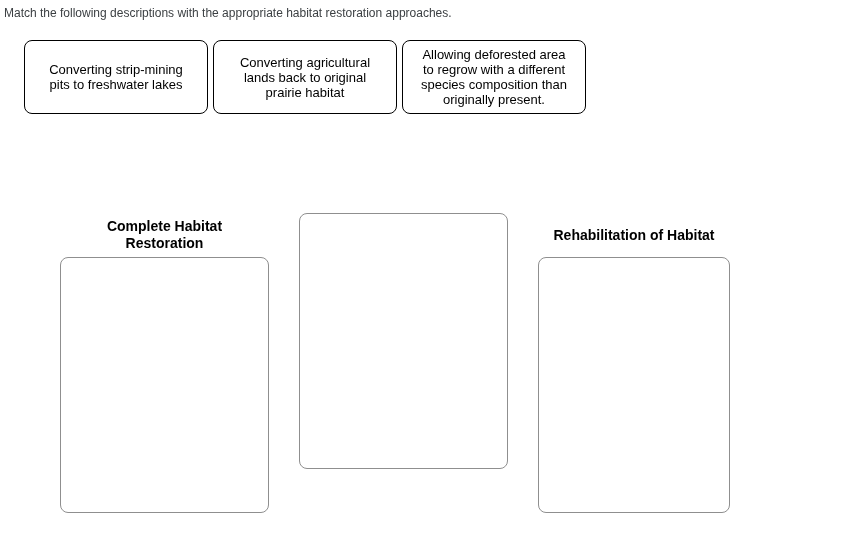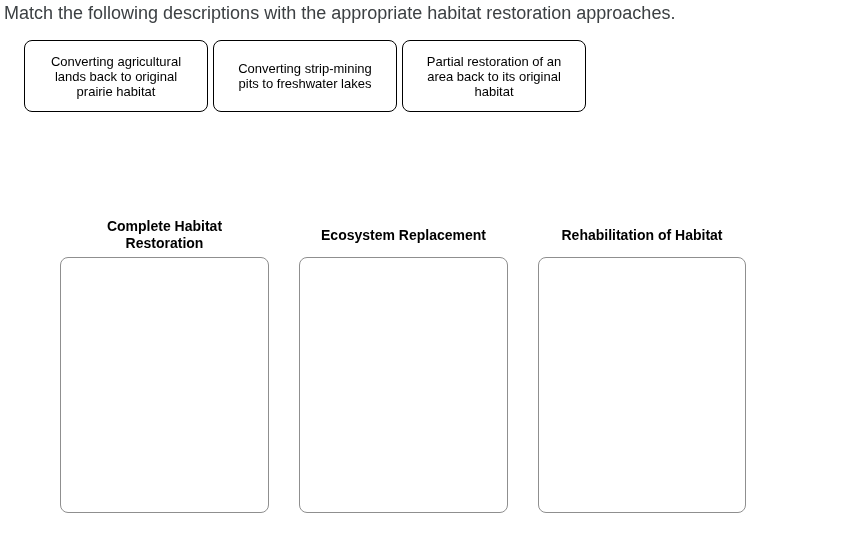--- a/index.html
+++ b/index.html
@@ -12,21 +12,21 @@
     height: 536px;
     position: relative;
     overflow: hidden;
     font-family: "Liberation Sans", "DejaVu Sans", sans-serif;
   }
 
   .instructions {
     position: absolute;
     left: 4px;
     top: 4px;
-    font-size: 18px;
+    font-size: 12px;
     line-height: 18px;
     color: #3c4043;
   }
 
   .card-grid {
     position: absolute;
     left: 24px;
     top: 40px;
     display: grid;
     grid-template-columns: 184px 184px 184px;
@@ -57,21 +57,21 @@
     top: 213px;
     display: flex;
     gap: 30px;
   }
   .drop-col {
     display: flex;
     flex-direction: column;
     align-items: center;
     width: 209px;
   }
-  .drop-col:last-child { width: 208px; }
+  .drop-col:last-child { width: 192px; }
   .col-header {
     height: 44px;
     display: flex;
     align-items: center;
     justify-content: center;
     text-align: center;
     font-size: 14px;
     line-height: 17px;
     font-weight: bold;
     color: #000000;
@@ -85,37 +85,37 @@
     border: 1px solid #8f8f8f;
     border-radius: 8px;
   }
 </style>
 </head>
 <body>
 
 <div class="instructions">Match the following descriptions with the appropriate habitat restoration approaches.</div>
 
 <div class="card-grid">
+  <div class="card">Converting strip-mining
+pits to freshwater lakes</div>
   <div class="card">Converting agricultural
 lands back to original
 prairie habitat</div>
-  <div class="card">Converting strip-mining
-pits to freshwater lakes</div>
-  <div class="card">Partial restoration of an
-area back to its original
-habitat</div>
+  <div class="card">Allowing deforested area
+to regrow with a different
+species composition than
+originally present.</div>
 </div>
 
 <div class="drop-row">
   <div class="drop-col">
     <div class="col-header">Complete Habitat
 Restoration</div>
     <div class="drop-box"></div>
   </div>
   <div class="drop-col">
-    <div class="col-header">Ecosystem Replacement</div>
     <div class="drop-box"></div>
   </div>
   <div class="drop-col">
     <div class="col-header">Rehabilitation of Habitat</div>
     <div class="drop-box"></div>
   </div>
 </div>
 
 </body></html>

